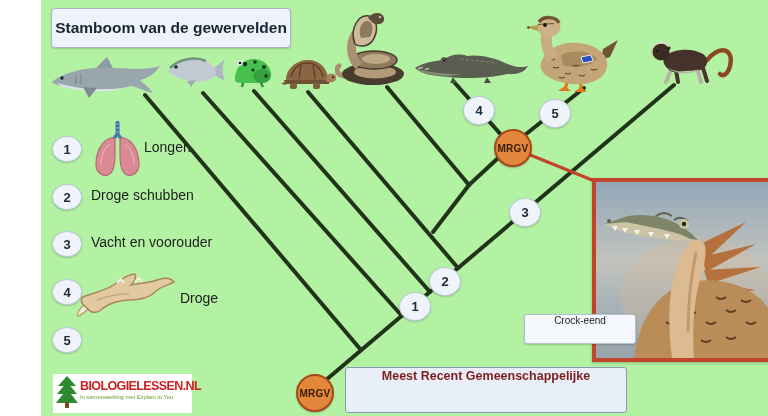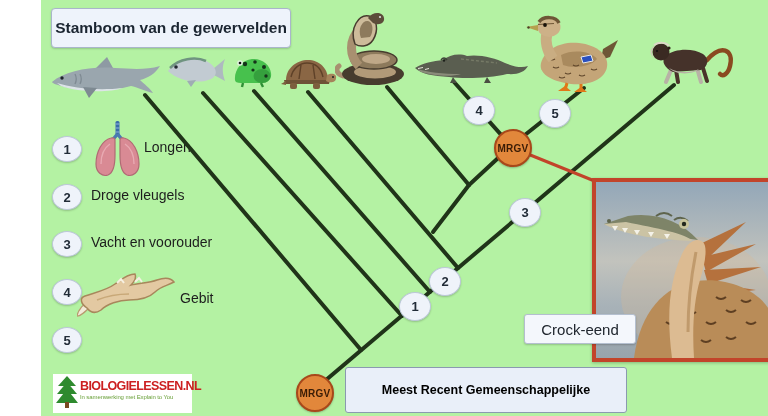--- a/index.html
+++ b/index.html
@@ -26,30 +26,30 @@
   .mrgv{
     width:34px;height:34px;border-radius:50%;
     background:#e2873b;border:2.5px solid #a8481a;
     display:flex;align-items:center;justify-content:center;
     font-size:10px;font-weight:bold;color:#3a1c06;letter-spacing:.2px;
     box-shadow:0 1px 2px rgba(0,0,0,.25);z-index:3;
   }
   .legend-label{font-size:14px;font-weight:500;color:#1d1d1d;white-space:nowrap;}
   .caption-box{
     background:#e9eff9;border:1.5px solid #8a9ab0;border-radius:3px;
-    color:#000000;font-size:12.5px;font-weight:bold;text-align:center;line-height:1.35;
-    display:flex;flex-direction:row;align-items:center;justify-content:center;z-index:4;
+    color:#7f1d1d;font-size:12.5px;font-weight:bold;text-align:center;line-height:1.35;
+    display:flex;flex-direction:column;align-items:center;justify-content:space-between;z-index:4;
   }
   .photo-frame{
     border:4px solid #c2442a;background:#aab6be;z-index:2;
     box-shadow:0 1px 3px rgba(0,0,0,.25);
   }
   .hybrid-label{
     background:#f4f7fc;border:1px solid #b4bfcf;border-radius:3px;
-    font-size:15px;color:#20262e;display:flex;align-items:center;justify-content:center;
+    font-size:10px;color:#20262e;display:flex;justify-content:center;
     box-shadow:0 1px 2px rgba(0,0,0,.2);z-index:5;
   }
   .title-box{font-size:15.5px;font-weight:bold;z-index:4;}
   .logo-box{background:#ffffff;z-index:4;display:flex;align-items:flex-start;padding:2px 3px;}
   .logo-text-main{font-size:12.5px;font-weight:bold;color:#cc2021;letter-spacing:-.6px;line-height:1.1;white-space:nowrap;}
   .logo-tagline{font-size:6px;color:#6aa03a;letter-spacing:-.1px;white-space:nowrap;}
   svg{display:block;}
   .lines-svg{z-index:1;}
   .animal{z-index:2;}
 </style>
@@ -187,41 +187,41 @@
     <path d="M16 24 C10 28 7 36 7 44 M31 24 C37 28 40 36 40 44" stroke="#e8aab2" stroke-width="1.4" fill="none"></path>
   </svg>
   <div class="abs legend-label" style="left:103px;top:139px">
     <span>Longen</span>
   </div>
 
   <div class="abs badge legend-badge" style="left:11px;top:184px">
     <span>2</span>
   </div>
   <div class="abs legend-label" style="left:50px;top:187px">
-    <span>Droge vleugels</span>
+    <span>Droge schubben</span>
   </div>
 
   <div class="abs badge legend-badge" style="left:11px;top:231px">
     <span>3</span>
   </div>
   <div class="abs legend-label" style="left:50px;top:234px">
     <span>Vacht en voorouder</span>
   </div>
 
   <div class="abs badge legend-badge" style="left:11px;top:279px">
     <span>4</span>
   </div>
   <svg class="abs" style="left:36px;top:270px" width="100" height="50" viewBox="0 0 100 50">
     <path d="M14 36 C8 42 3 47 0 46 C1 40 7 33 13 30 Z" fill="#f2ead8" stroke="#b89a6e" stroke-width="1.2"></path>
     <path d="M10 38 C4 34 2 28 8 26 C20 22 30 20 38 14 C44 10 50 4 58 4 C60 8 57 12 54 15 C62 13 72 13 80 10 C88 7 94 8 97 12 C90 16 84 16 78 22 C72 28 62 30 52 30 C42 30 30 34 24 40 C18 44 13 42 10 38 Z" fill="#e3c9a2" stroke="#a8875c" stroke-width="1.5"></path>
     <path d="M40 13 L44 9 L47 13 M58 12 L62 8 L65 12" stroke="#f6f0e2" stroke-width="2" fill="none"></path>
     <path d="M20 30 C30 26 42 24 52 24" stroke="#c8a878" stroke-width="1.4" fill="none"></path>
   </svg>
   <div class="abs legend-label" style="left:139px;top:290px">
-    <span>Gebit</span>
+    <span>Droge</span>
   </div>
 
   <div class="abs badge legend-badge" style="left:11px;top:327px">
     <span>5</span>
   </div>
 
   <div class="abs badge tree-node" style="left:358px;top:292px">
     <span>1</span>
   </div>
   <div class="abs badge tree-node" style="left:388px;top:267px">

